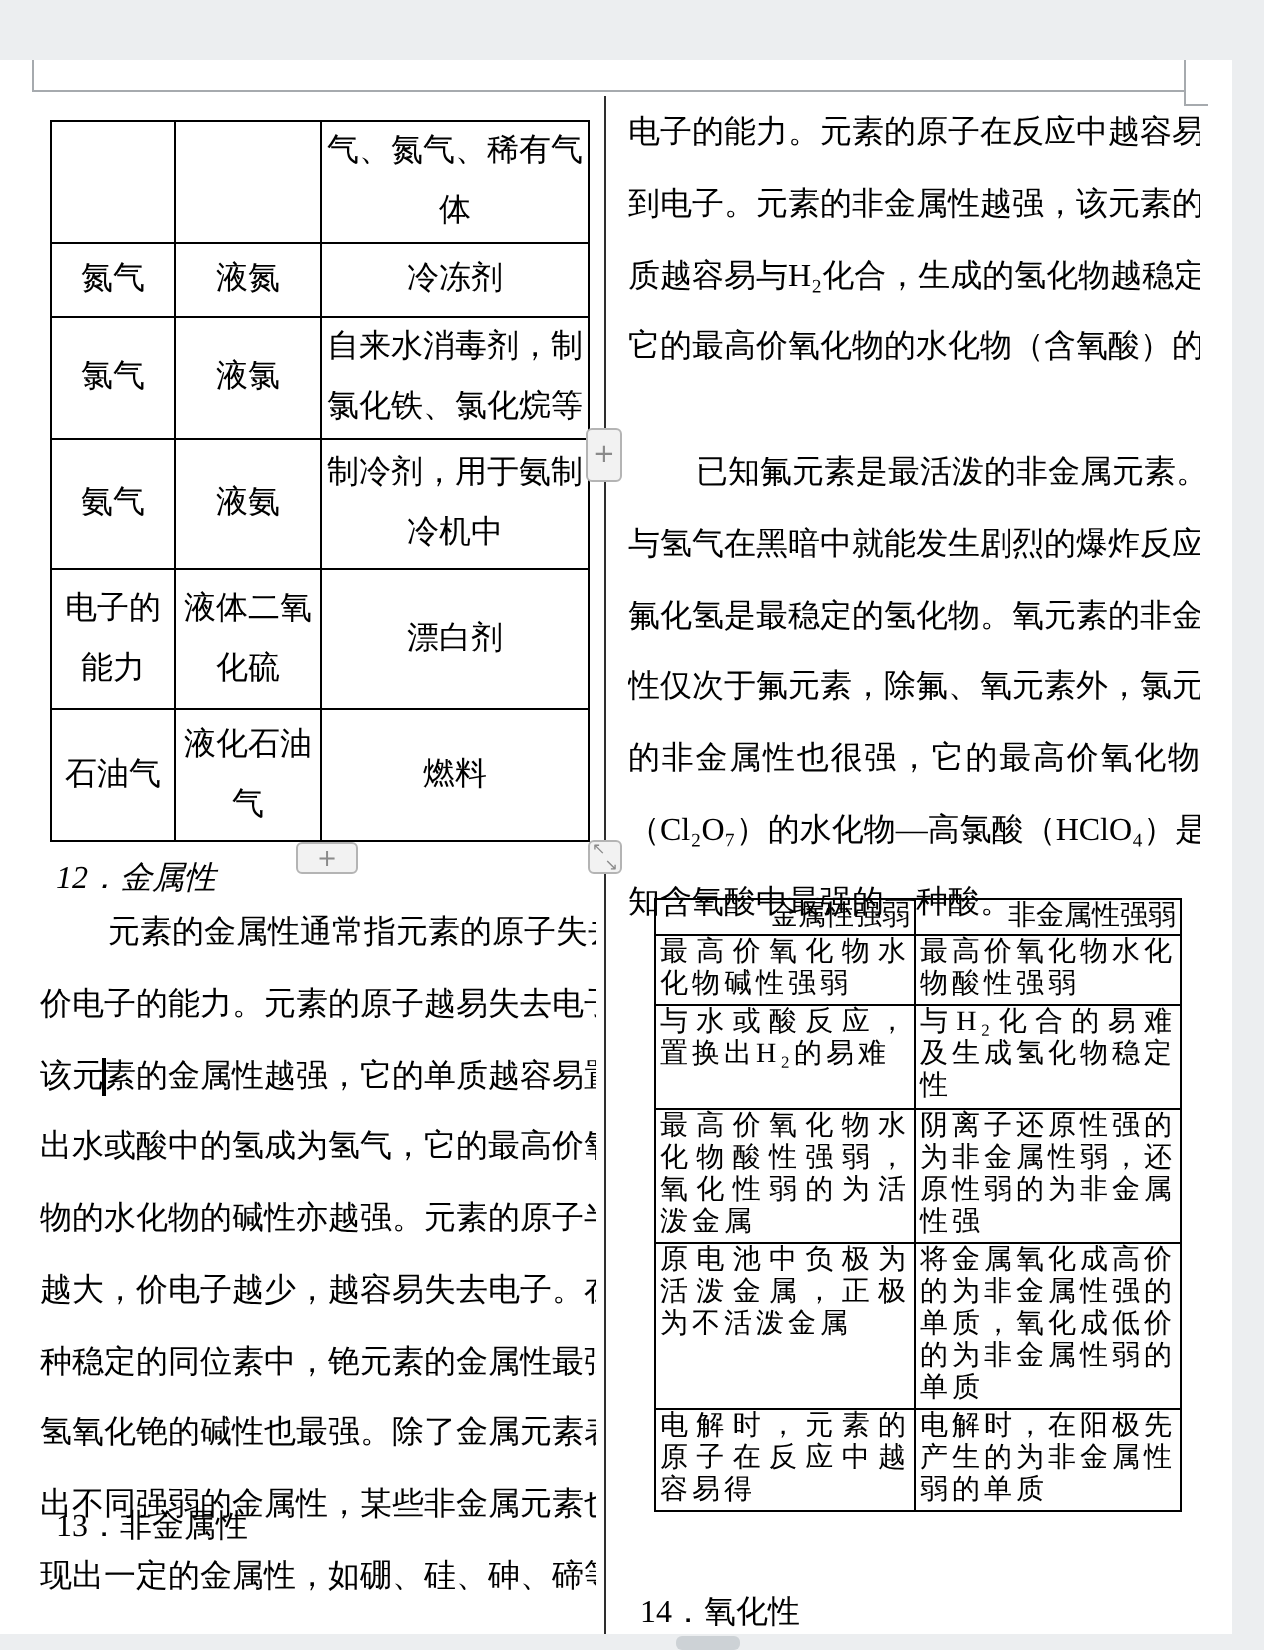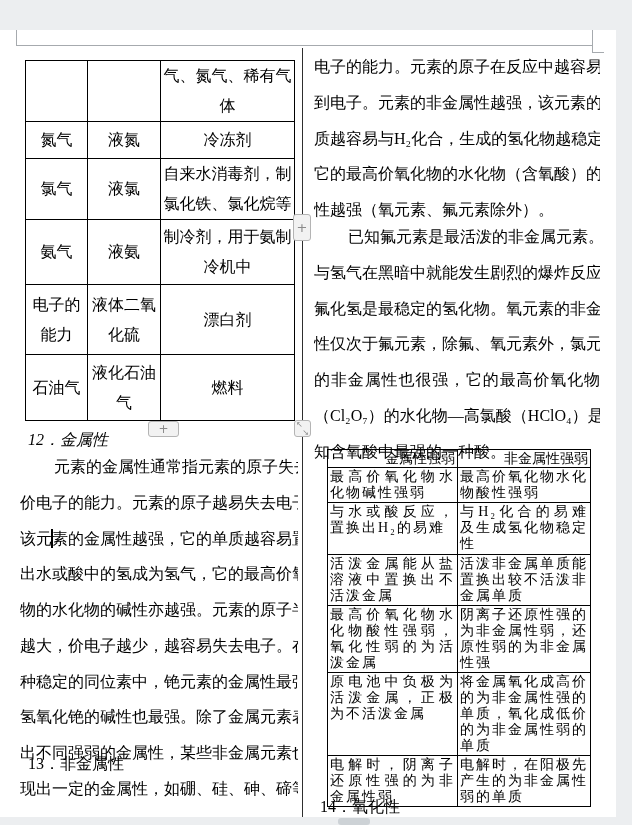--- a/index.html
+++ b/index.html
@@ -138,21 +138,20 @@
 
   <div class="caret"></div>
 
   <div class="heading" style="left:28px;top:723px;">13．非金属性</div>
   <div class="ln lcol ln-indent" style="top:798px;">是指元素的原子在反应中得到（吸收）</div>
 
   <div class="ln rcol" style="top:26px;">电子的能力。元素的原子在反应中越容易得</div>
   <div class="ln rcol" style="top:62px;">到电子。元素的非金属性越强，该元素的单</div>
   <div class="ln rcol" style="top:98px;">质越容易与H₂化合，生成的氢化物越稳定，</div>
   <div class="ln rcol" style="top:133px;">它的最高价氧化物的水化物（含氧酸）的酸</div>
-  <div class="ln rcol ln-end" style="top:169px;">性越强（氧元素、氟元素除外）。</div>
 
   <div class="ln rcol ln-indent" style="top:196px;">已知氟元素是最活泼的非金属元素。它</div>
   <div class="ln rcol" style="top:232px;">与氢气在黑暗中就能发生剧烈的爆炸反应，</div>
   <div class="ln rcol" style="top:268px;">氟化氢是最稳定的氢化物。氧元素的非金属</div>
   <div class="ln rcol" style="top:303px;">性仅次于氟元素，除氟、氧元素外，氯元素</div>
   <div class="ln rcol" style="top:339px;">的非金属性也很强，它的最高价氧化物</div>
   <div class="ln rcol" style="top:375px;">（Cl₂O₇）的水化物—高氯酸（HClO₄）是已</div>
   <div class="ln rcol ln-end" style="top:411px;">知含氧酸中最强的一种酸。</div>
 
   <table class="strength-table">
@@ -166,34 +165,30 @@
       <th>非金属性强弱</th>
     </tr>
     <tr style="height:33px">
       <td>最高价氧化物水化物碱性强弱</td>
       <td>最高价氧化物水化物酸性强弱</td>
     </tr>
     <tr style="height:52px">
       <td>与水或酸反应，置换出H₂的易难</td>
       <td>与H₂化合的易难及生成氢化物稳定性</td>
     </tr>
-    <tr style="height:46px">
-      <td>活泼金属能从盐溶液中置换出不活泼金属</td>
-      <td>活泼非金属单质能置换出较不活泼非金属单质</td>
-    </tr>
     <tr style="height:64px">
       <td>最高价氧化物水化物酸性强弱，氧化性弱的为活泼金属</td>
       <td>阴离子还原性强的为非金属性弱，还原性弱的为非金属性强</td>
     </tr>
     <tr style="height:80px">
       <td>原电池中负极为活泼金属，正极为不活泼金属</td>
       <td>将金属氧化成高价的为非金属性强的单质，氧化成低价的为非金属性弱的单质</td>
     </tr>
     <tr style="height:45px">
-      <td>电解时，阴离子还原性强的为非金属性弱</td>
+      <td>电解时，元素的原子在反应中越容易得</td>
       <td>电解时，在阳极先产生的为非金属性弱的单质</td>
     </tr>
   </tbody>
     </table>
 
   <div class="heading" style="left:320px;top:766px;">14．氧化性</div>
   <div class="ln rcol ln-indent" style="top:798px;">物质（单质或化合物）在化学反应中得</div>
 
 </div>
 

